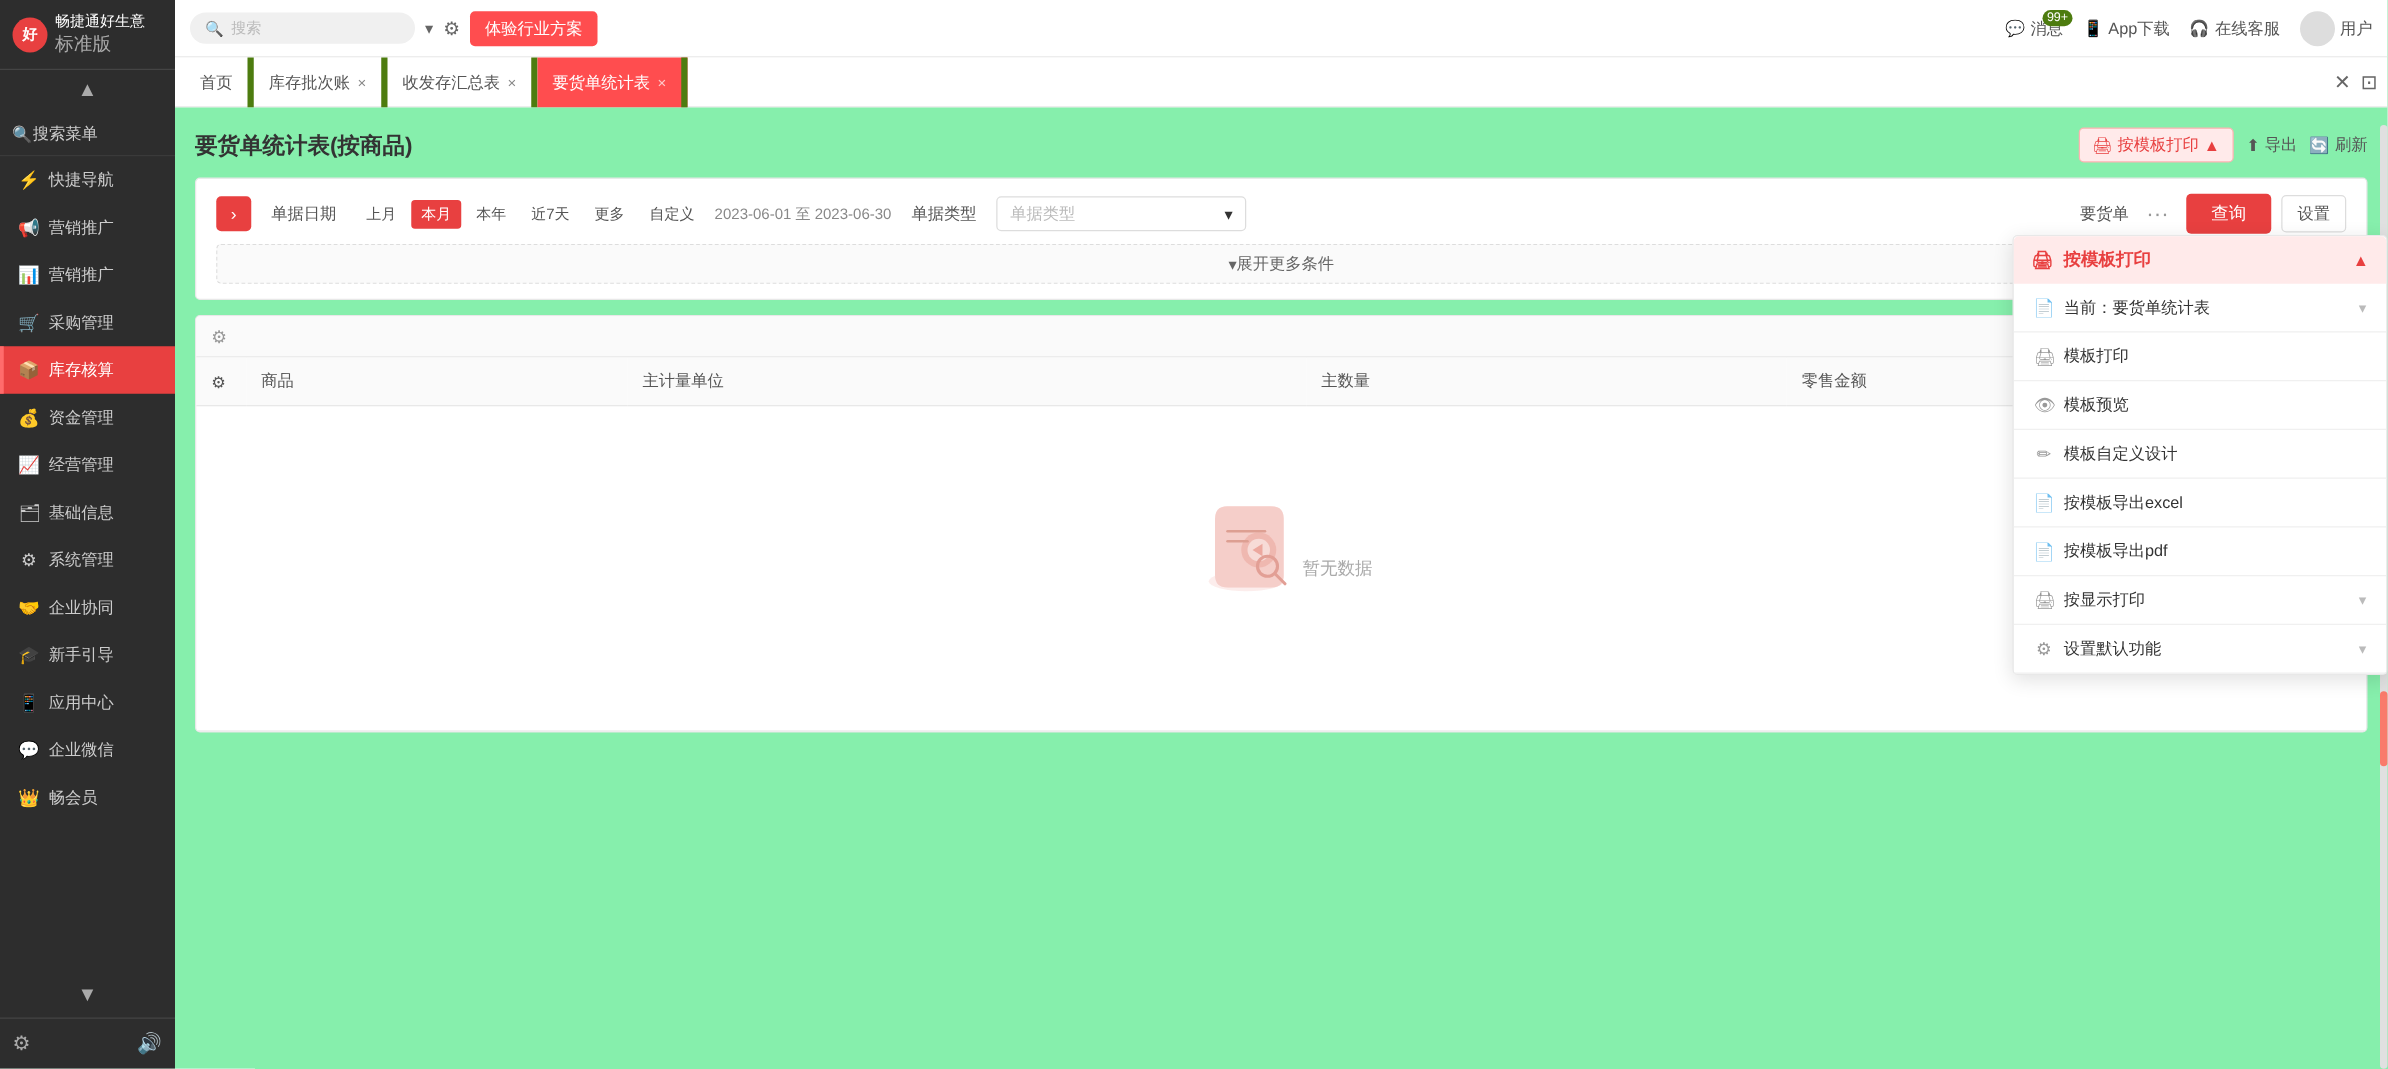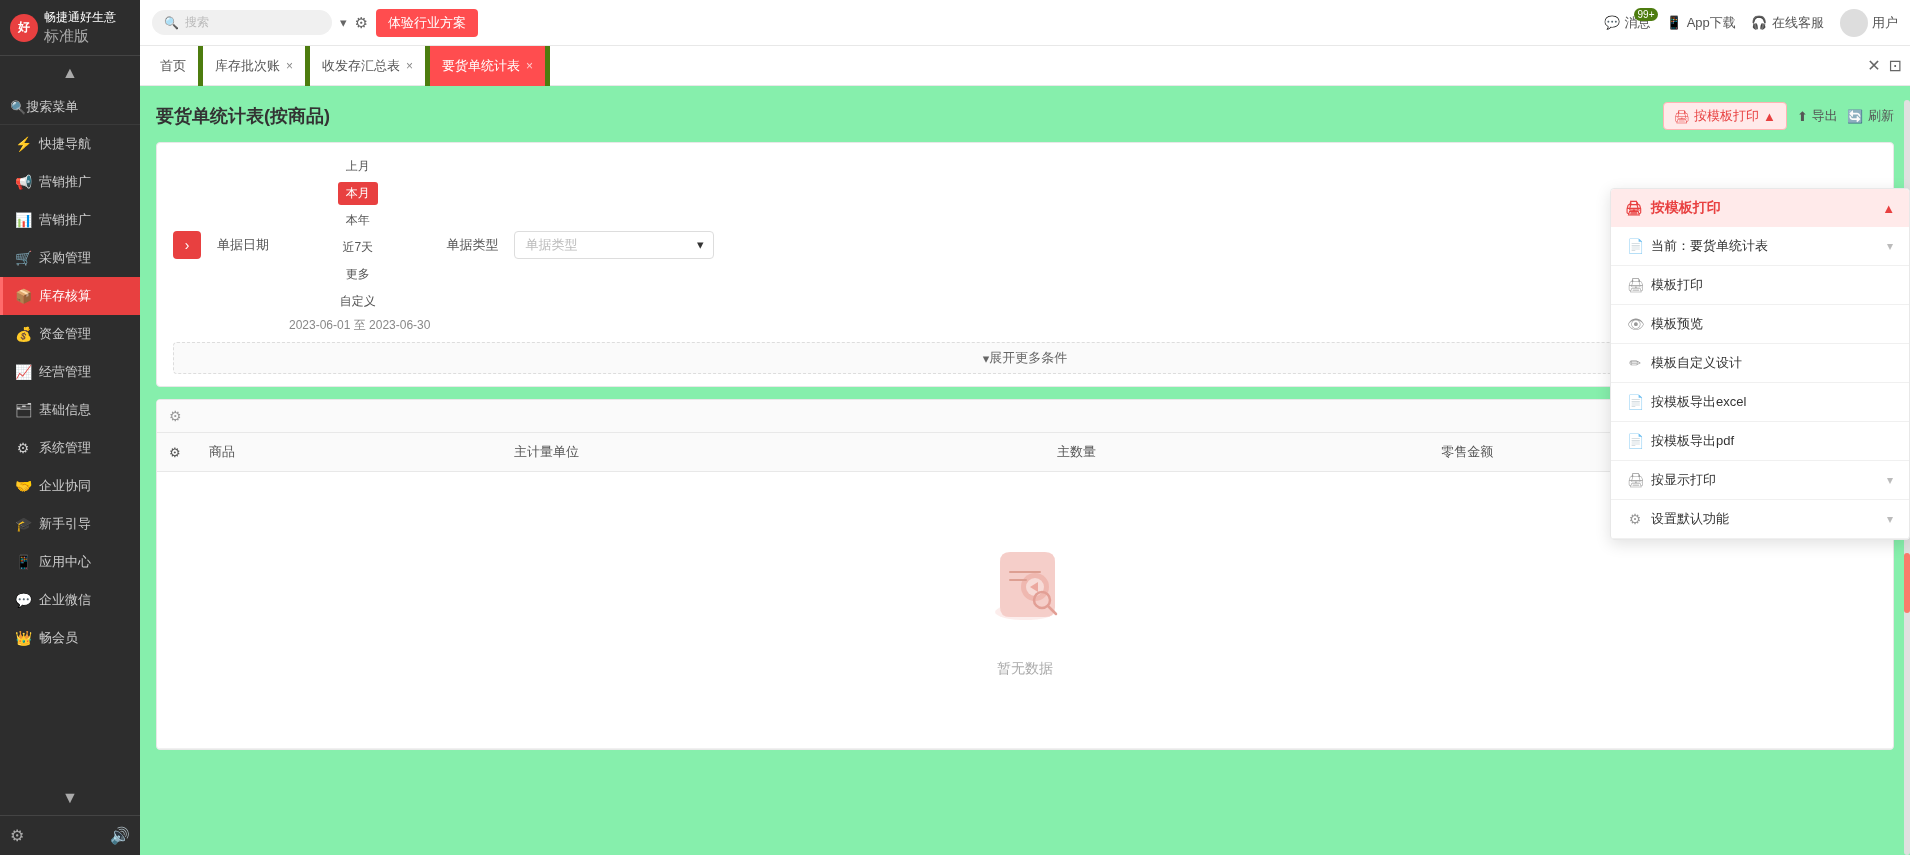--- a/index.html
+++ b/index.html
@@ -268,21 +268,20 @@
       display: flex;
       align-items: center;
       gap: 16px;
       flex-wrap: wrap;
     }
     .filter-label { color: #555; font-size: 13px; white-space: nowrap; }
     .date-options {
       display: flex;
       align-items: center;
       gap: 4px;
-      flex-direction: column;
     }
     .date-opt {
       padding: 3px 8px;
       border-radius: 3px;
       cursor: pointer;
       font-size: 12px;
       color: #555;
     }
     .date-opt.active {
       background: #e84040;
@@ -355,21 +354,20 @@
     td {
       padding: 10px 12px;
       border-bottom: 1px solid #f0f0f0;
       font-size: 13px;
       color: #333;
     }
 
     
     .empty-state {
       display: flex;
-      flex-direction: column;
       align-items: center;
       justify-content: center;
       padding: 60px 0;
     }
     .empty-text {
       color: #aaa;
       font-size: 14px;
     }
 
     
@@ -439,21 +437,20 @@
       padding: 5px 12px;
       cursor: pointer;
       font-size: 13px;
       color: #555;
     }
     .filter-right {
       margin-left: auto;
       display: flex;
       align-items: center;
       gap: 8px;
-      text-decoration: underline;
     }
     .more-dots {
       cursor: pointer;
       color: #999;
       font-size: 18px;
       padding: 0 6px;
     }
 
     
     .scroll-track {

